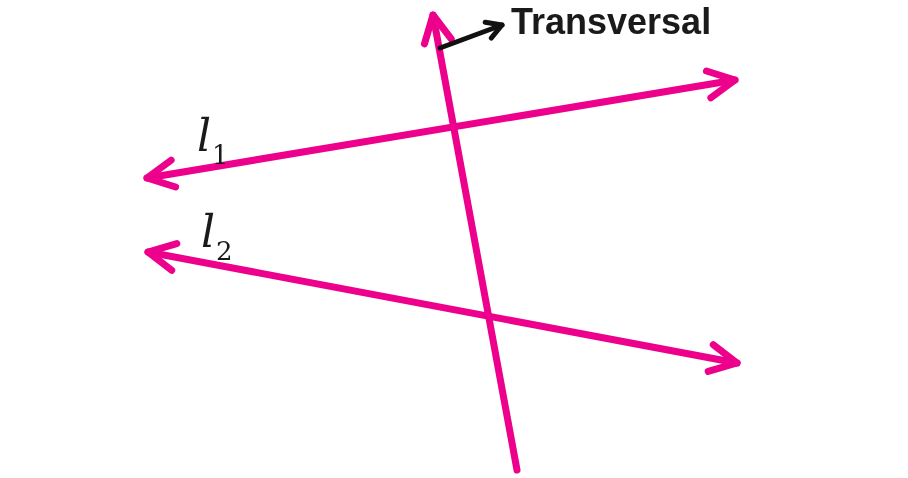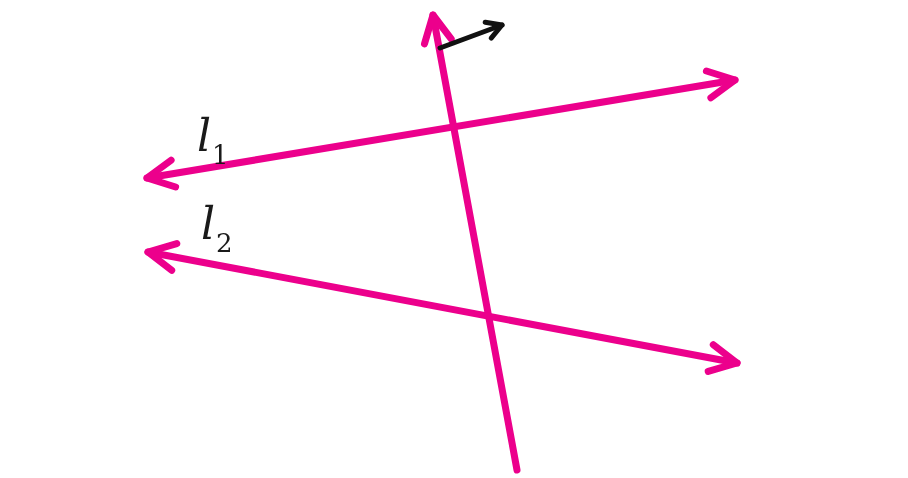--- a/index.html
+++ b/index.html
@@ -80,18 +80,19 @@
       <g>
         <line x1="440" y1="48" x2="502" y2="25" stroke="#111111" stroke-width="5" stroke-linecap="round"></line>
         <path d="M 485.2 22.2 L 502 25 L 491.2 38.1" fill="none" stroke="#111111" stroke-width="5" stroke-linecap="round" stroke-linejoin="round"></path>
       </g>
     </svg>
 
   <div class="line-label" id="label-l1" style="left: 197px; top: 114px;">
     <span>l</span><sub>1</sub>
   </div>
 
-  <div class="line-label" id="label-l2" style="left: 201px; top: 202px;">
+  <div class="line-label" id="label-l2" style="left: 201px; top: 210px;">
     <span>l</span><sub>2</sub>
   </div>
 
+  <div class="transversal-label" id="label-transversal" style="left: 511px; top: 2px;">Transversal</div>
 
 </div>
 
 </body></html>

